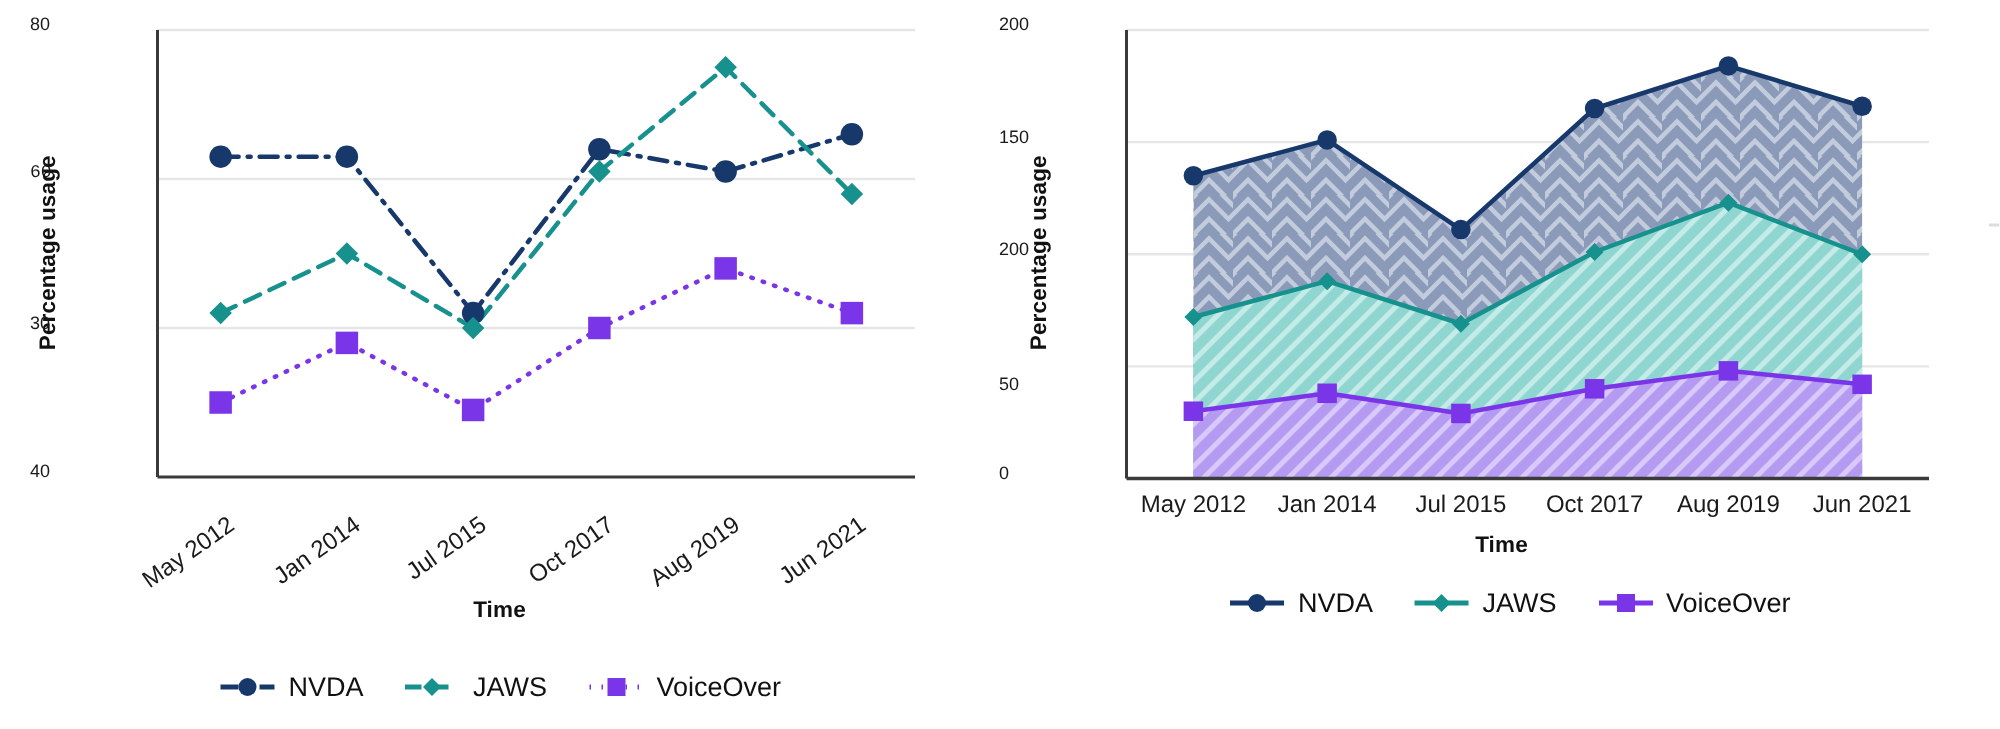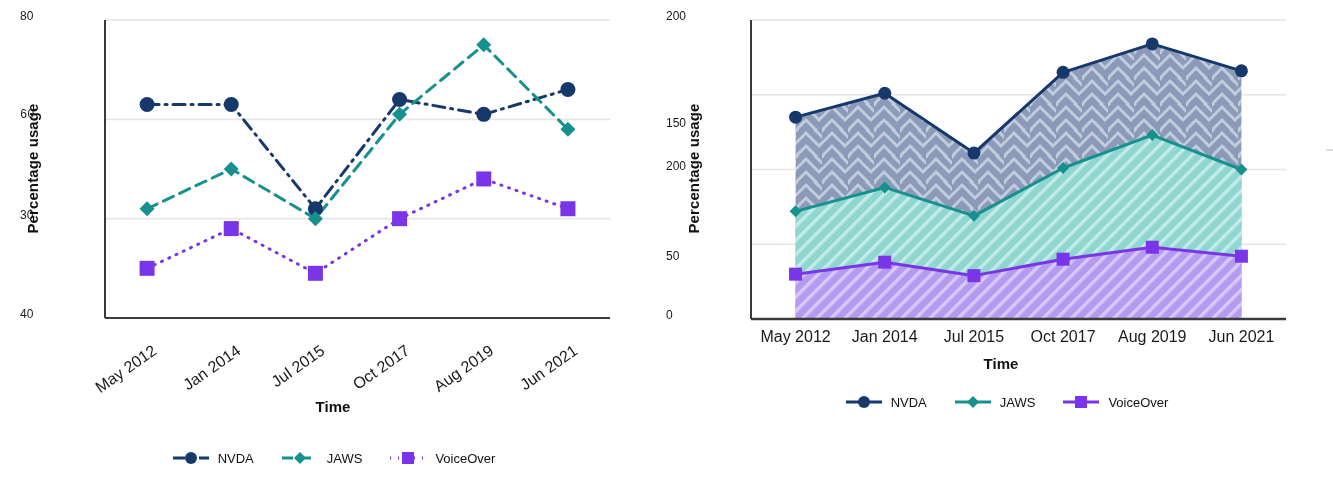--- a/index.html
+++ b/index.html
@@ -30,21 +30,21 @@
   .xtick{
     position:absolute;font-size:16px;color:#1a1a1a;white-space:nowrap;
   }
   .xtick.rot{
     transform-origin:right center;
     transform:rotate(-35deg);
     text-align:right;
   }
   .legend{
     position:absolute;display:flex;align-items:flex-start;
-    gap:26px;font-size:13px;color:#111111;
+    gap:26px;font-size:18px;color:#111111;
   }
   .legend-item{display:flex;align-items:center;gap:7px;}
   .legend-label{line-height:1;}
   svg{display:block;}
 </style>
 </head>
 <body>
 
 <div class="page">
 
@@ -192,21 +192,21 @@
           <svg width="40" height="20">
             <line x1="2" y1="10" x2="38" y2="10" stroke="#7b35e8" stroke-width="3.2" stroke-dasharray=""></line>
             <rect x="14" y="4" width="12" height="12" fill="#7b35e8"></rect>
           </svg>
           <span class="legend-label">VoiceOver</span>
         </div>
       </div>
   <div class="tick" style="left: 0px; top: 308px; width: 72px;">0</div>
       <div class="tick" style="left: 0px; top: 249px; width: 72px;">50</div>
       <div class="tick" style="left: 0px; top: 158.5px; width: 72px;">200</div>
-      <div class="tick" style="left: 0px; top: 83.75px; width: 72px; margin-top: 32px;">150</div>
+      <div class="tick" style="left: 0px; top: 83.75px; width: 72px;">150</div>
       <div class="tick" style="left: 0px; top: 9px; width: 72px;">200</div>
       <div class="xtick" style="left: 79.5833px; top: 328px; width: 100px; text-align: center;">May 2012</div>
       <div class="xtick" style="left: 168.75px; top: 328px; width: 100px; text-align: center;">Jan 2014</div>
       <div class="xtick" style="left: 257.917px; top: 328px; width: 100px; text-align: center;">Jul 2015</div>
       <div class="xtick" style="left: 347.083px; top: 328px; width: 100px; text-align: center;">Oct 2017</div>
       <div class="xtick" style="left: 436.25px; top: 328px; width: 100px; text-align: center;">Aug 2019</div>
       <div class="xtick" style="left: 525.417px; top: 328px; width: 100px; text-align: center;">Jun 2021</div>
     </div>
 
 </div>

